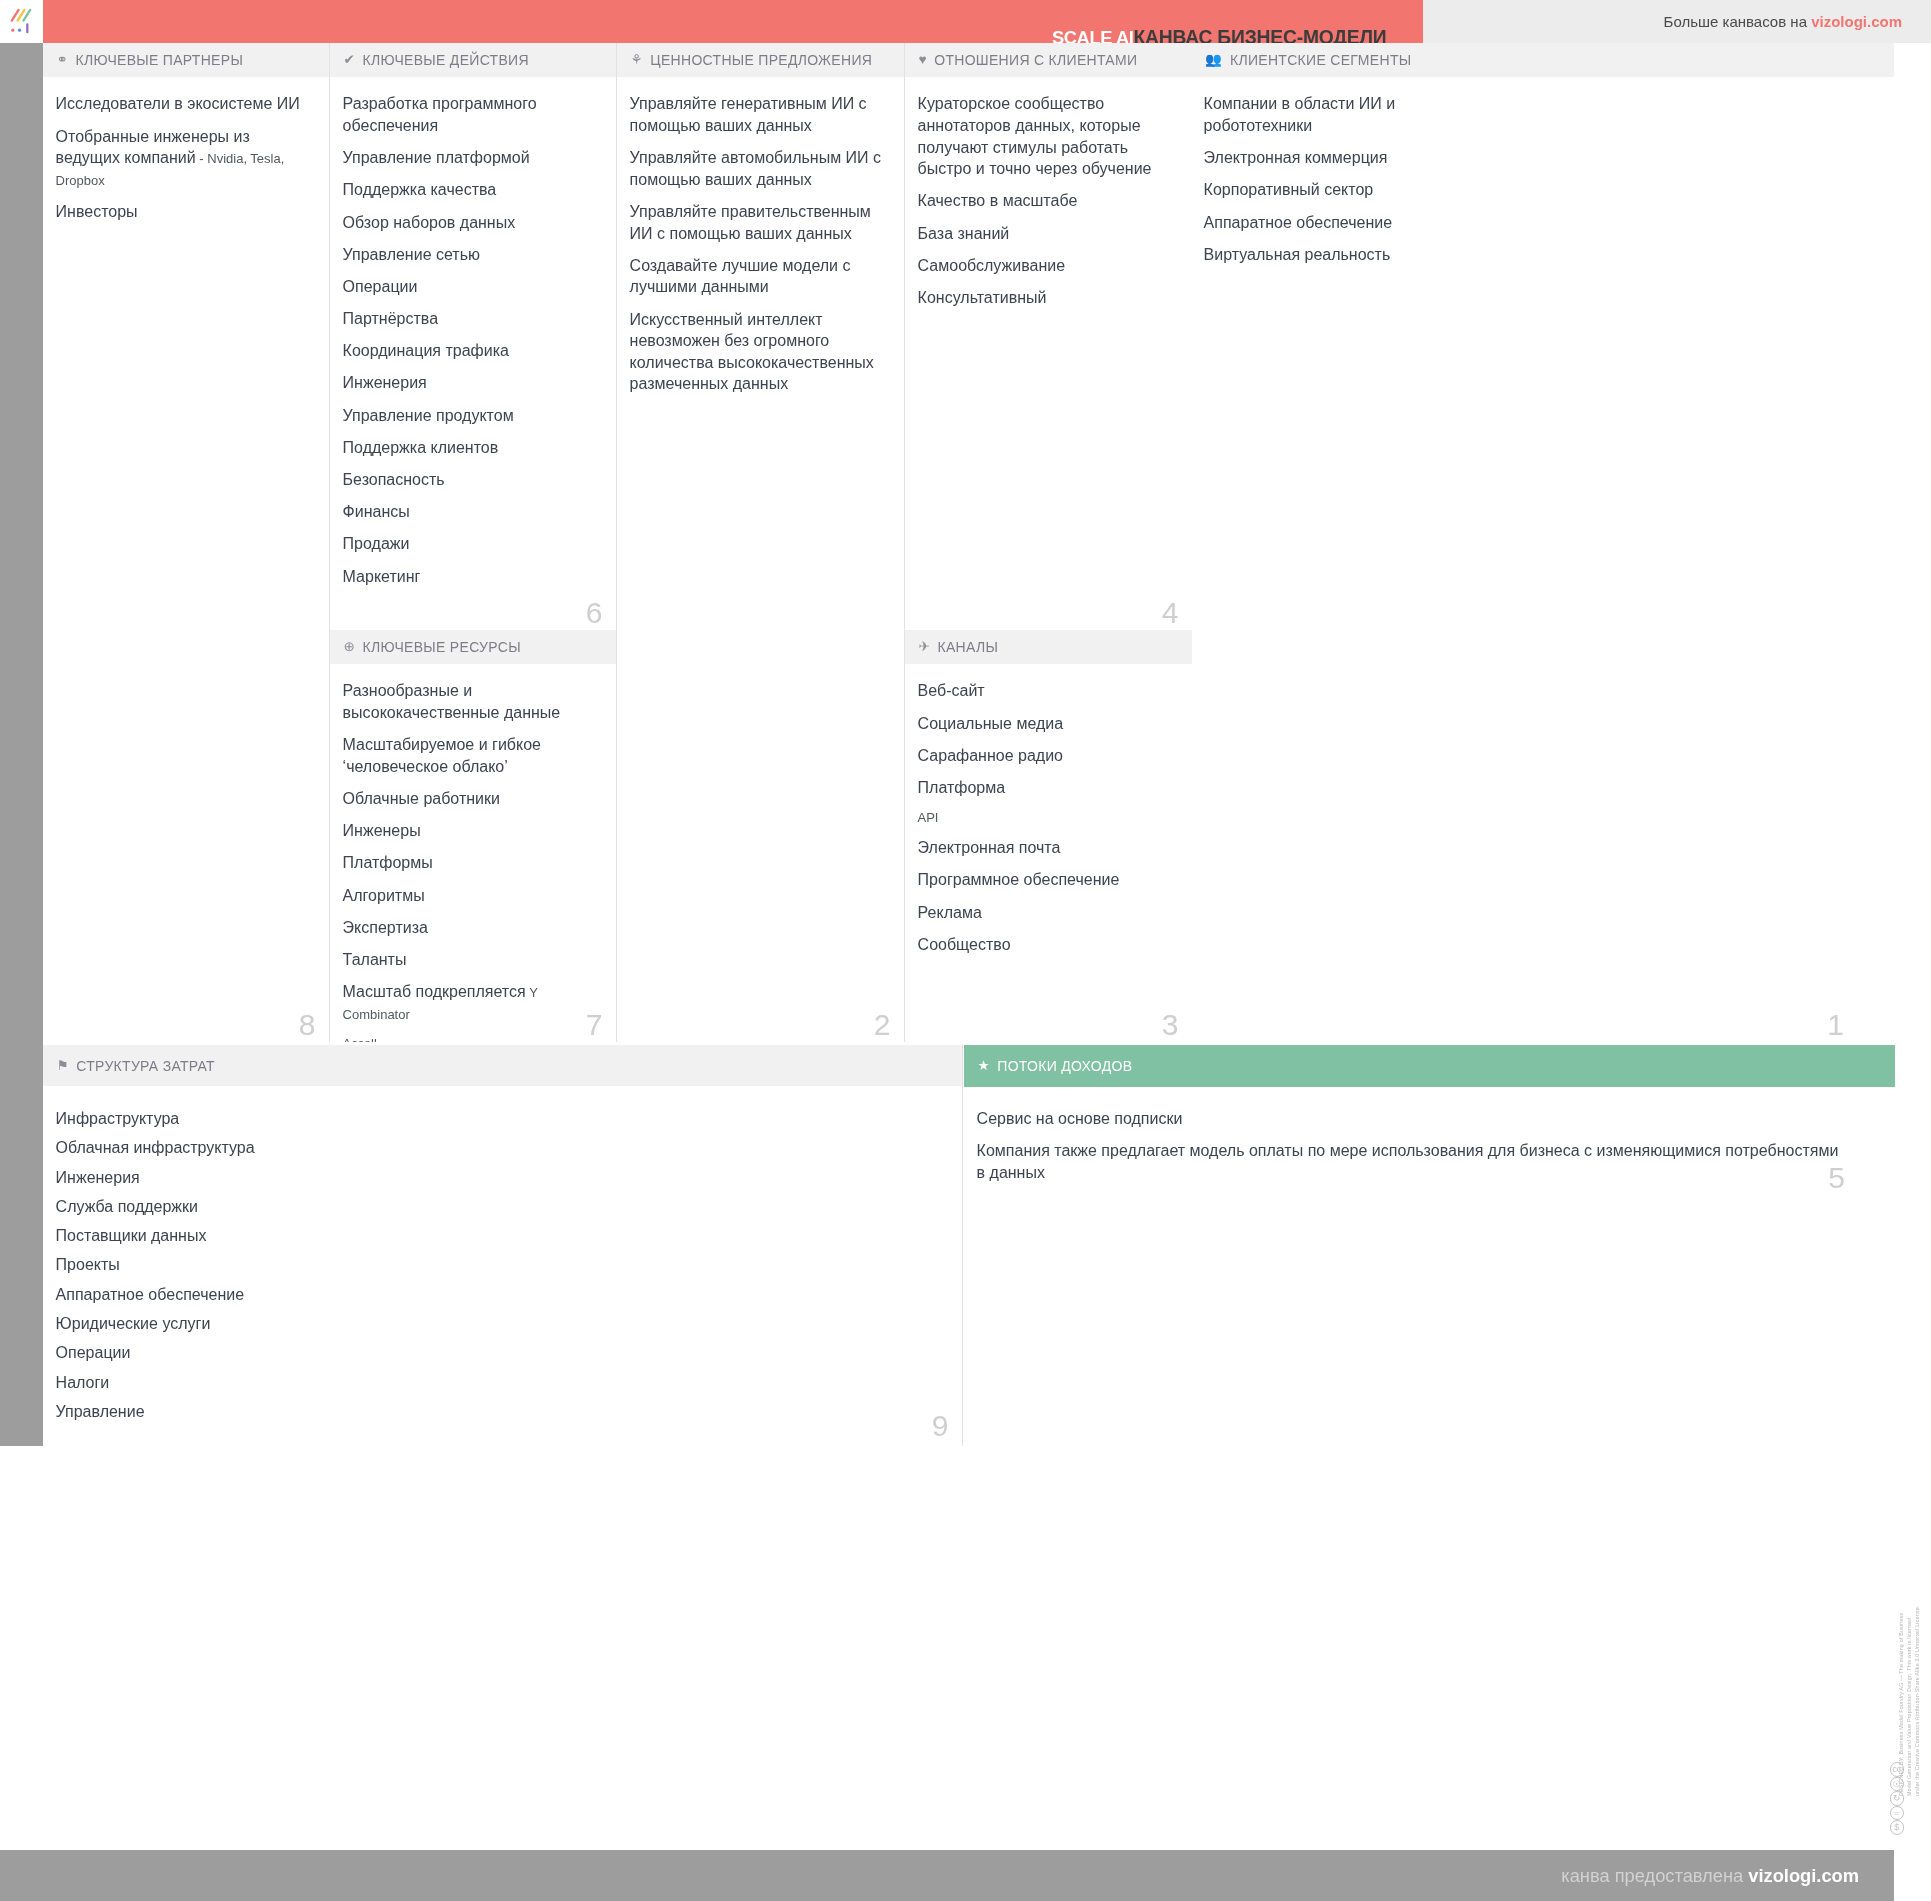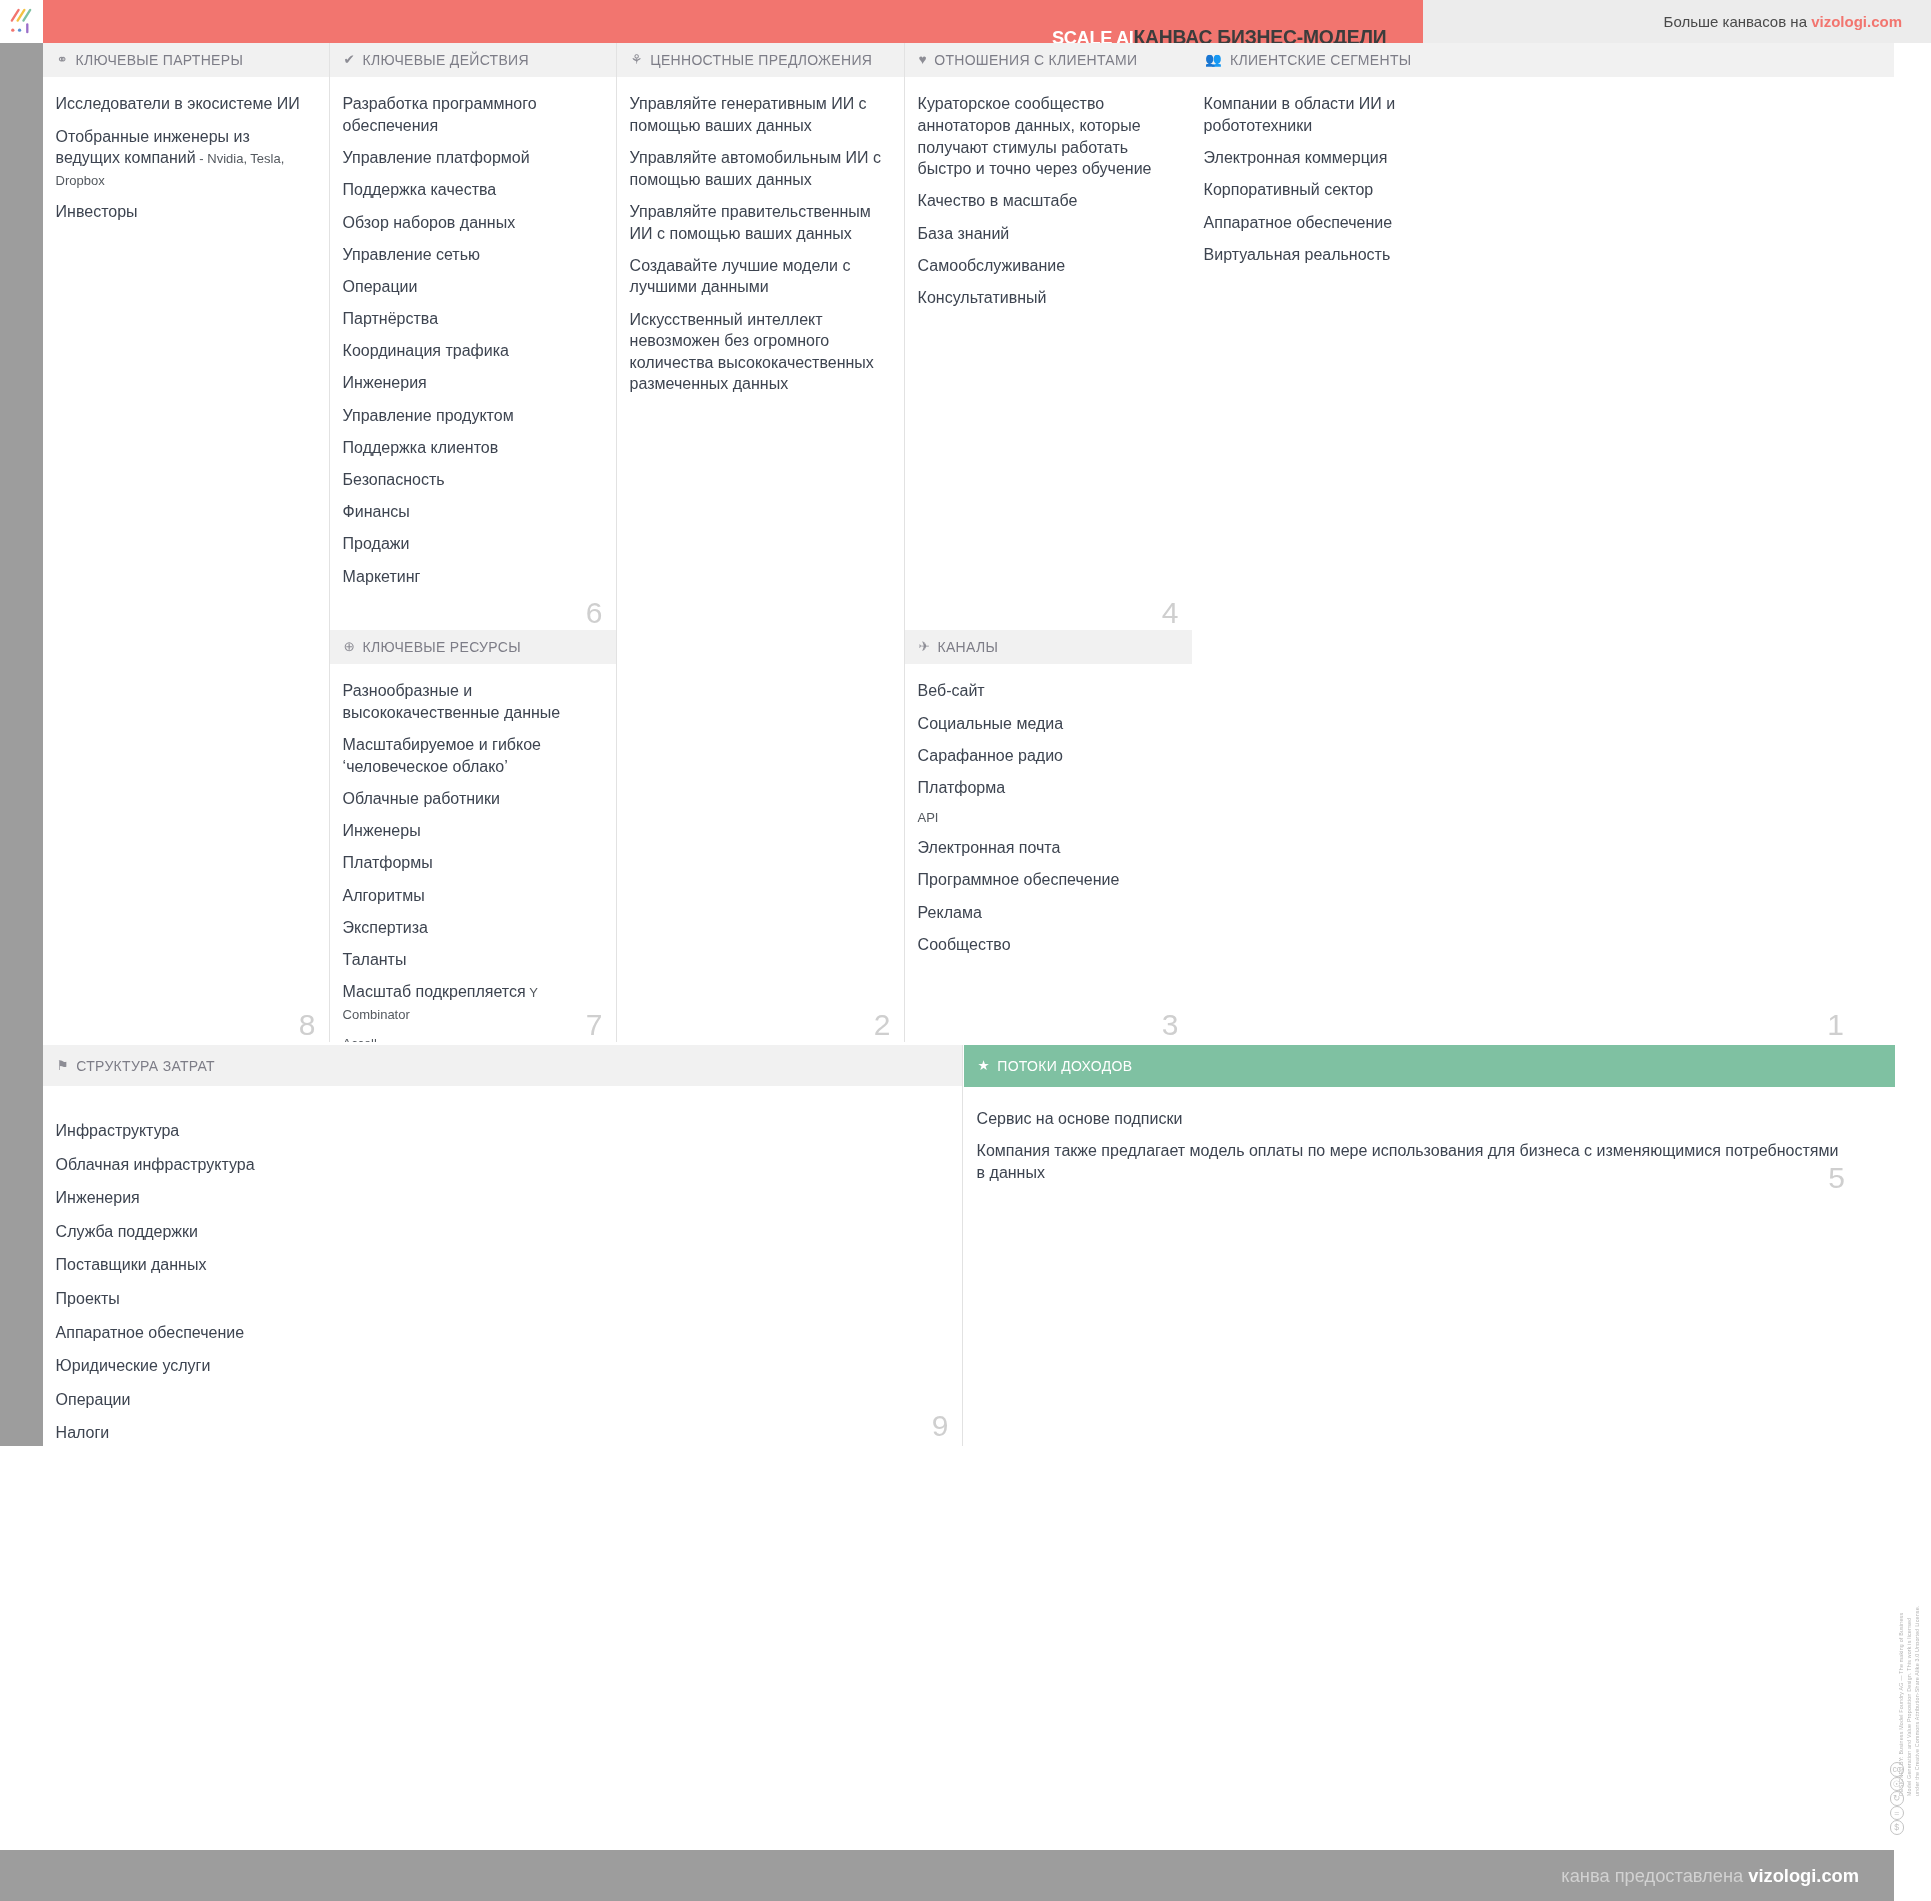--- a/index.html
+++ b/index.html
@@ -148,21 +148,21 @@
     overflow: hidden;
   }
   #c-revenue .cell-header {
     background: #7fc1a2;
     height: 42px;
     border-bottom: none;
   }
   #c-revenue .cell-header .hdr-icon,
   #c-revenue .cell-header .hdr-text { color: #ffffff; }
   #c-revenue .cell-body { padding-top: 21px; }
-  #c-cost .cell-body .entry { margin-bottom: 7.7px; margin-top: 12px; }
+  #c-cost .cell-body .entry { margin-bottom: 7.7px; }
 
   
   .footer-band {
     position: absolute;
     left: 0; top: 1850px;
     width: 1931px; height: 51px;
     background: #9d9d9d;
   }
   .footer-white-right {
     position: absolute;

